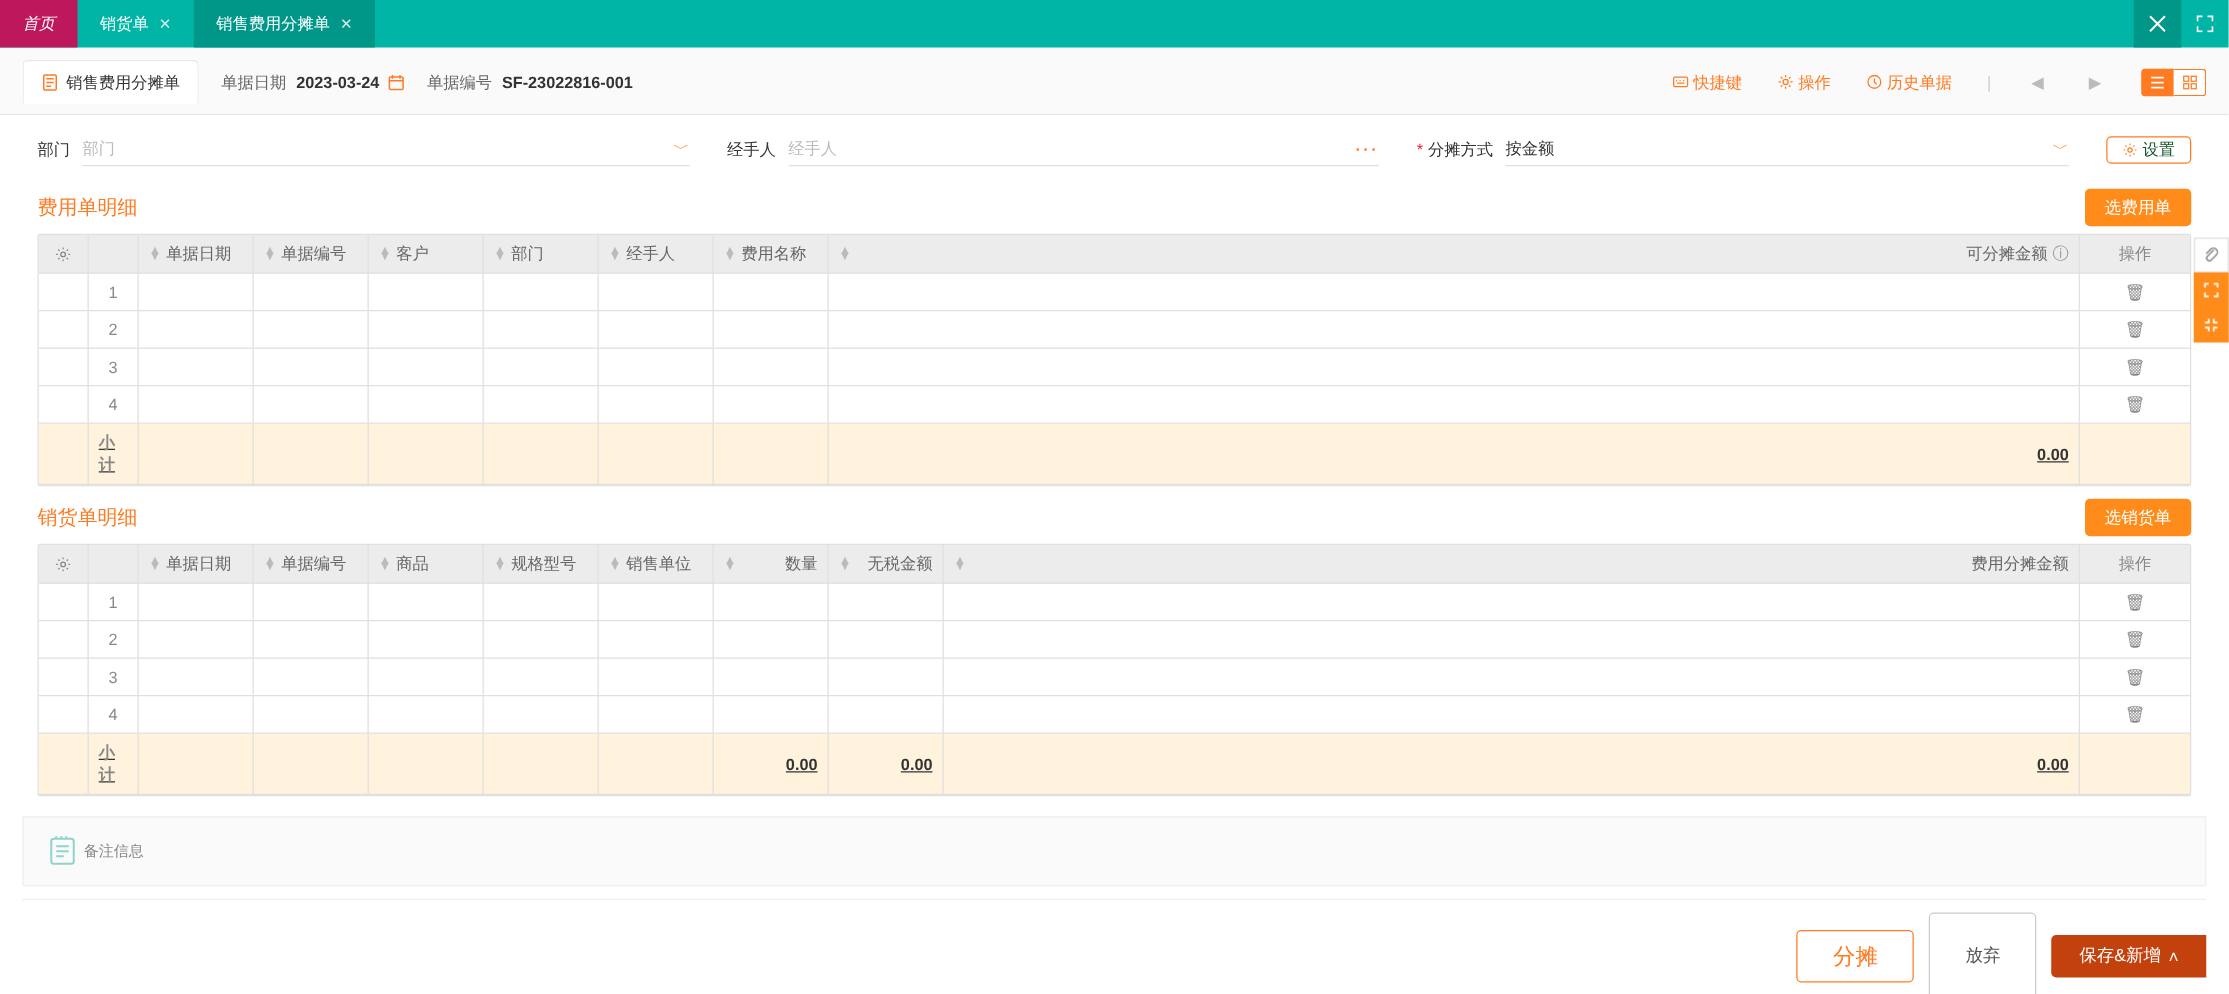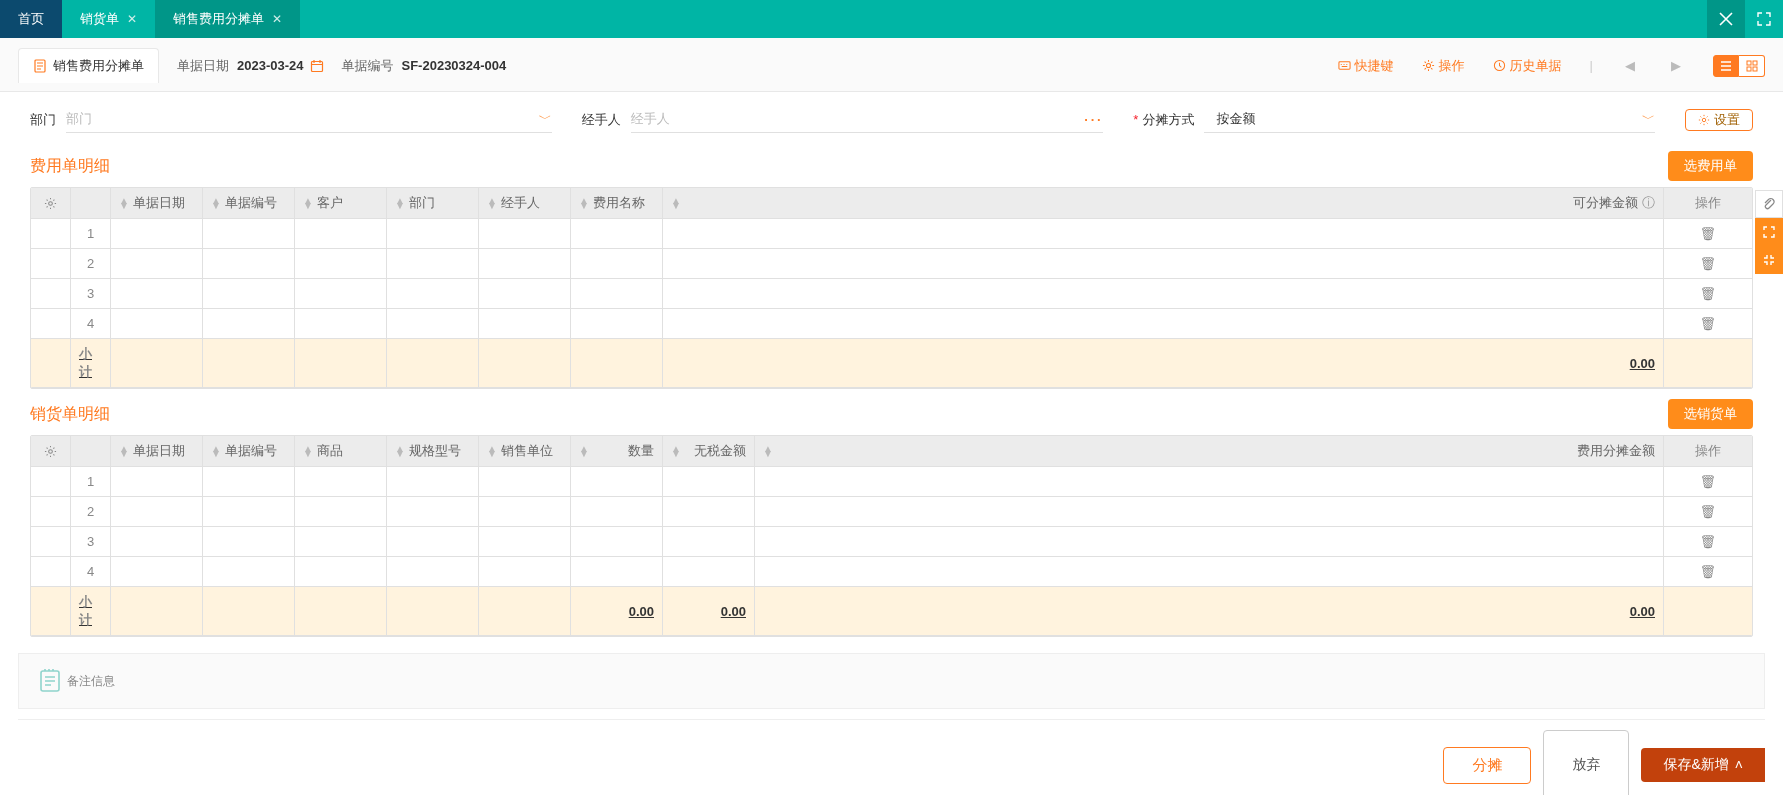--- a/index.html
+++ b/index.html
@@ -2,21 +2,21 @@
 <html><head>
 <meta charset="utf-8">
 <style>
 * { box-sizing: border-box; margin: 0; padding: 0; }
 body { font-family: "Microsoft YaHei", Arial, sans-serif; font-size: 13px; color: #333; background: #fff; }
 
 
 .topbar { display: flex; align-items: stretch; background: #00b5a5; height: 38px; position: relative; }
 .topbar .tab { display: flex; align-items: center; padding: 0 18px; color: #fff; cursor: pointer; position: relative; }
 .topbar .tab.active { background: #009688; }
-.topbar .tab.home { background: #0c4a6e; }
+.topbar .tab.home { background: #be185d; font-style: italic; }
 .topbar .tab .close { margin-left: 8px; font-size: 12px; color: #cfeeea; }
 .topbar .right-controls { margin-left: auto; display: flex; align-items: center; }
 .topbar .right-controls .btn { width: 38px; height: 38px; display: flex; align-items: center; justify-content: center; cursor: pointer; }
 
 
 .header-row { display: flex; align-items: center; padding: 10px 18px 8px 18px; border-bottom: 1px solid #e8e8e8; background: #fafafa; }
 .form-tab { background: #fff; border: 1px solid #e8e8e8; border-bottom: none; padding: 8px 14px; border-radius: 4px 4px 0 0; display: flex; align-items: center; gap: 6px; margin-right: 18px; }
 .form-tab .icon-doc { color: #ff7a21; }
 .hdr-label { color: #666; margin-right: 8px; }
 .hdr-value { color: #333; font-weight: 600; margin-right: 16px; }
@@ -34,24 +34,24 @@
 .view-toggle .vt:first-child { border-radius: 3px 0 0 3px; }
 .view-toggle .vt:last-child { border-radius: 0 3px 3px 0; border-left: none; }
 
 
 .filter-row { display: flex; align-items: center; padding: 14px 30px; gap: 30px; }
 .filter-group { display: flex; align-items: center; flex: 1; }
 .fg-label { color: #333; margin-right: 10px; white-space: nowrap; }
 .fg-label .req { color: #f5222d; margin-right: 4px; }
 .fg-input { flex: 1; position: relative; border-bottom: 1px solid #e0e0e0; padding: 4px 0; display: flex; align-items: center; }
 .fg-input .placeholder { color: #bbb; }
-.fg-input .val { color: #333; margin-left: 12px; }
+.fg-input .val { color: #333; }
 .fg-input .caret { margin-left: auto; color: #ff9a4d; }
 .fg-input .dots { margin-left: auto; color: #ff7a21; letter-spacing: 2px; font-weight: bold; }
-.btn-outline-orange { border: 1px solid #ff7a21; color: #a16207; background: #fff; padding: 1px 12px; border-radius: 4px; cursor: pointer; display: flex; align-items: center; gap: 4px; }
+.btn-outline-orange { border: 1px solid #ff7a21; color: #14532d; background: #fff; padding: 1px 12px; border-radius: 4px; cursor: pointer; display: flex; align-items: center; gap: 4px; }
 
 
 .section { padding: 4px 30px 6px 30px; }
 .section-hdr { display: flex; align-items: center; margin-bottom: 6px; }
 .section-title { color: #ff7a21; font-size: 16px; }
 .btn-orange { margin-left: auto; background: #ff8c1a; color: #fff; padding: 6px 16px; border-radius: 4px; cursor: pointer; border: none; }
 
 
 .tbl { border: 1px solid #e0e0e0; border-radius: 2px; overflow: hidden; }
 .tbl .row { display: flex; align-items: stretch; min-height: 30px; }
@@ -79,21 +79,21 @@
 .t2 .c-qty { width: 92px; justify-content: flex-end; }
 .t2 .c-amt { width: 92px; justify-content: flex-end; }
 
 
 .remark-wrap { margin: 10px 18px; border: 1px solid #eee; background: #fafafa; display: flex; align-items: center; padding: 14px 18px; gap: 20px; }
 .remark-icon-col { display: flex; flex-direction: row; align-items: center; gap: 4px; color: #8fd4cc; }
 .remark-input { flex: 1; color: #bbb; }
 
 
 .bottom-bar { margin: 8px 18px 0 18px; border-top: 1px solid #eee; padding: 10px 0; display: flex; justify-content: flex-end; gap: 12px; align-items: center; }
-.btn-outline-big { border: 1px solid #ff7a21; color: #ff7a21; background: #fff; padding: 8px 28px; border-radius: 4px; cursor: pointer; font-size: 15px; }
+.btn-outline-big { border: 1px solid #ff7a21; color: #ff7a21; background: #fff; padding: 8px 28px; border-radius: 4px; cursor: pointer; font-size: 18px; }
 .btn-outline-gray { border: 1px solid #ccc; color: #555; background: #fff; padding: 25px 28px; border-radius: 4px; cursor: pointer; font-size: 14px; }
 .btn-primary { background: #c2410c; color: #fff; padding: 8px 22px; border-radius: 4px 0 0 4px; cursor: pointer; border: none; font-size: 14px; display: flex; align-items: center; gap: 6px; }
 
 
 .side-float { position: fixed; right: 0; top: 190px; display: flex; flex-direction: column; }
 .side-float .sf { width: 28px; height: 28px; display: flex; align-items: center; justify-content: center; border: 1px solid #e0e0e0; background: #fff; color: #888; cursor: pointer; }
 .side-float .sf.active { background: #ff8c1a; color: #fff; border-color: #ff8c1a; }
 
 svg { display: block; }
 </style>
@@ -138,21 +138,21 @@
   </div>
   <span class="hdr-label">单据日期</span>
   <span class="hdr-date">2023-03-24</span>
   <span class="hdr-cal">
     <svg width="14" height="14" viewBox="0 0 14 14">
         <rect x="1.5" y="2.5" width="11" height="10" rx="1" fill="none" stroke="#ff7a21" stroke-width="1.2"></rect>
         <path d="M1.5 5.5 H12.5 M4 1 V4 M10 1 V4" stroke="#ff7a21" stroke-width="1.2"></path>
       </svg>
   </span>
   <span class="hdr-label">单据编号</span>
-  <span class="hdr-value">SF-20230324-004</span>
+  <span class="hdr-value">SF-23022816-001</span>
 
   <div class="header-right">
     <div class="hr-item">
       <svg width="13" height="13" viewBox="0 0 14 14">
           <rect x="1" y="3" width="12" height="8" rx="1" fill="none" stroke="#ff7a21" stroke-width="1.1"></rect>
           <path d="M3 6 H4 M6 6 H7 M9 6 H10 M4 8 H10" stroke="#ff7a21" stroke-width="1.1"></path>
         </svg>
       <span>快捷键</span>
     </div>
     <div class="hr-item">

